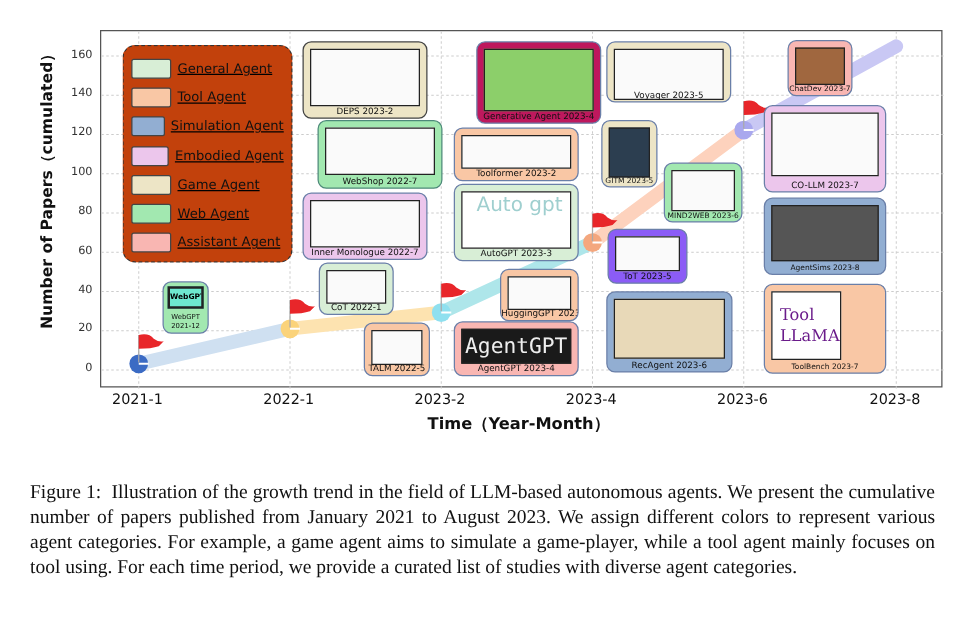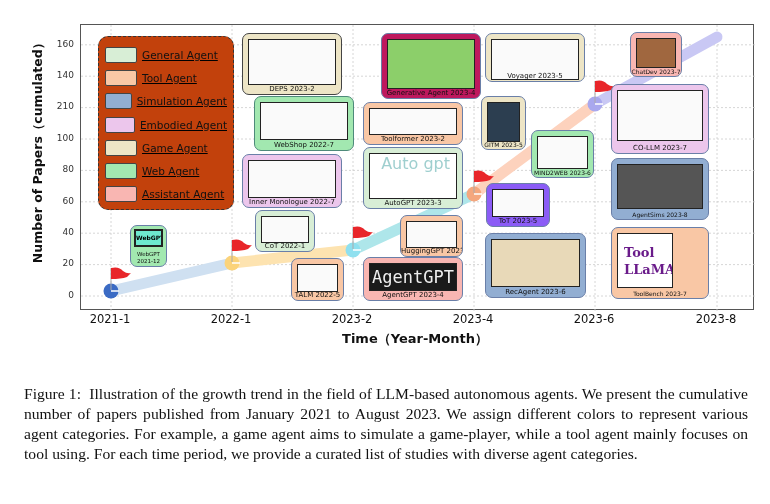--- a/index.html
+++ b/index.html
@@ -87,21 +87,21 @@
       </g>
     </svg>
   </div>
 
   <div class="ytick" style="top:290px">0</div>
   <div class="ytick" style="top:258px">20</div>
   <div class="ytick" style="top:227px">40</div>
   <div class="ytick" style="top:196px">60</div>
   <div class="ytick" style="top:164px">80</div>
   <div class="ytick" style="top:133px">100</div>
-  <div class="ytick" style="top:101px">210</div>
+  <div class="ytick" style="top:101px">120</div>
   <div class="ytick" style="top:70px">140</div>
   <div class="ytick" style="top:39px">160</div>
 
   <div class="xtick" style="left:110px">2021-1</div>
   <div class="xtick" style="left:231px">2022-1</div>
   <div class="xtick" style="left:352px">2023-2</div>
   <div class="xtick" style="left:473px">2023-4</div>
   <div class="xtick" style="left:594px">2023-6</div>
   <div class="xtick" style="left:716px">2023-8</div>
 
@@ -213,20 +213,20 @@
   </div>
   <div class="card" style="left:611px;top:84px;width:98px;height:70px;background:#ecc6ec;">
     <div class="thumb" style="height:51px;"></div>
     <div class="cap">CO-LLM 2023-7</div>
   </div>
   <div class="card" style="left:611px;top:158px;width:98px;height:62px;background:#92aed2;">
     <div class="thumb" style="height:45px;background:#555;"></div>
     <div class="cap" style="font-size:6px;">AgentSims 2023-8</div>
   </div>
   <div class="card" style="left:611px;top:227px;width:98px;height:72px;background:#f9c7a5;">
-    <div class="thumb" style="height:55px;background:#fff;color:#6a1b8a;font-family:'DejaVu Serif',serif;font-weight:bold;font-size:13px;line-height:17px;padding:10px 0 0 6px;white-space:pre-wrap;width:56px;right:auto;">Tool LLaMA</div>
+    <div class="thumb" style="height:55px;background:#fff;color:#6a1b8a;font-family:'DejaVu Serif',serif;font-weight:normal;font-size:13px;line-height:17px;padding:10px 0 0 6px;white-space:pre-wrap;width:56px;right:auto;">Tool LLaMA</div>
     <div class="cap" style="font-size:6px;">ToolBench 2023-7</div>
   </div>
 </div>
 
 <div class="caption">
   <span>Figure 1:</span>&nbsp;&nbsp;<span>Illustration of the growth trend in the field of LLM-based autonomous agents. We present the cumulative number of papers published from January 2021 to August 2023. We assign different colors to represent various agent categories. For example, a game agent aims to simulate a game-player, while a tool agent mainly focuses on tool using. For each time period, we provide a curated list of studies with diverse agent categories.</span>
 </div>
 
 </body></html>

